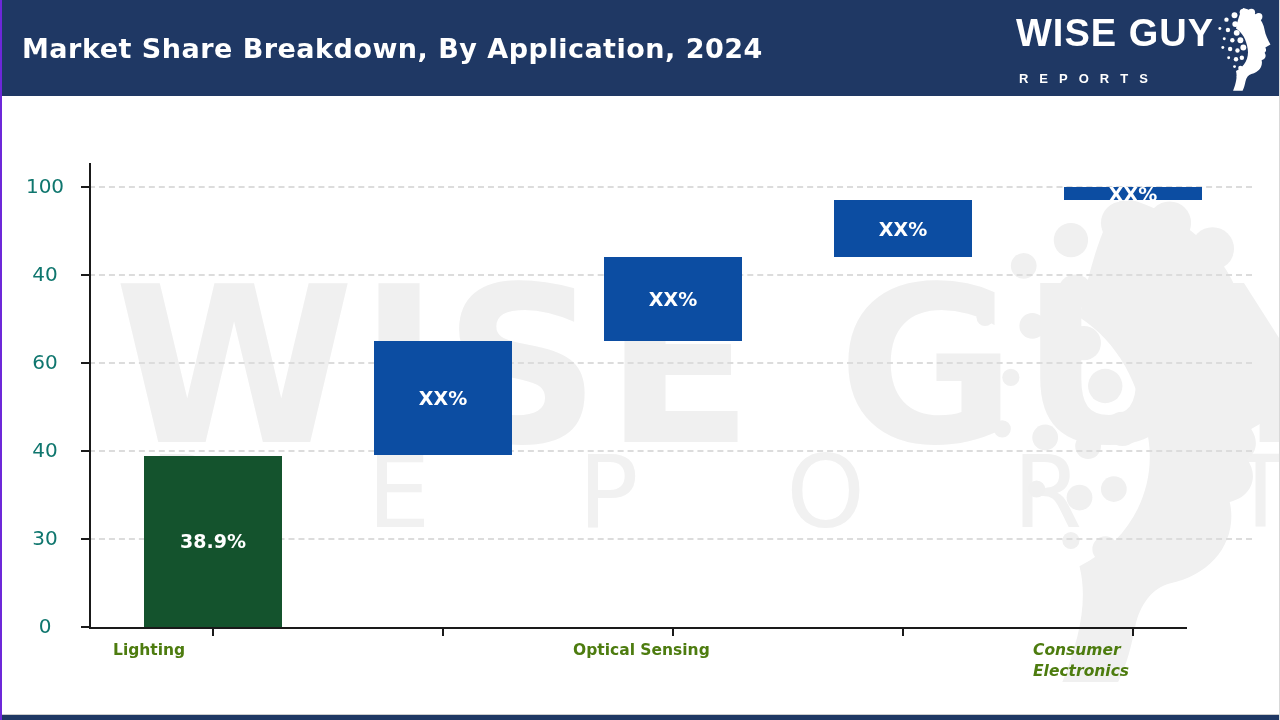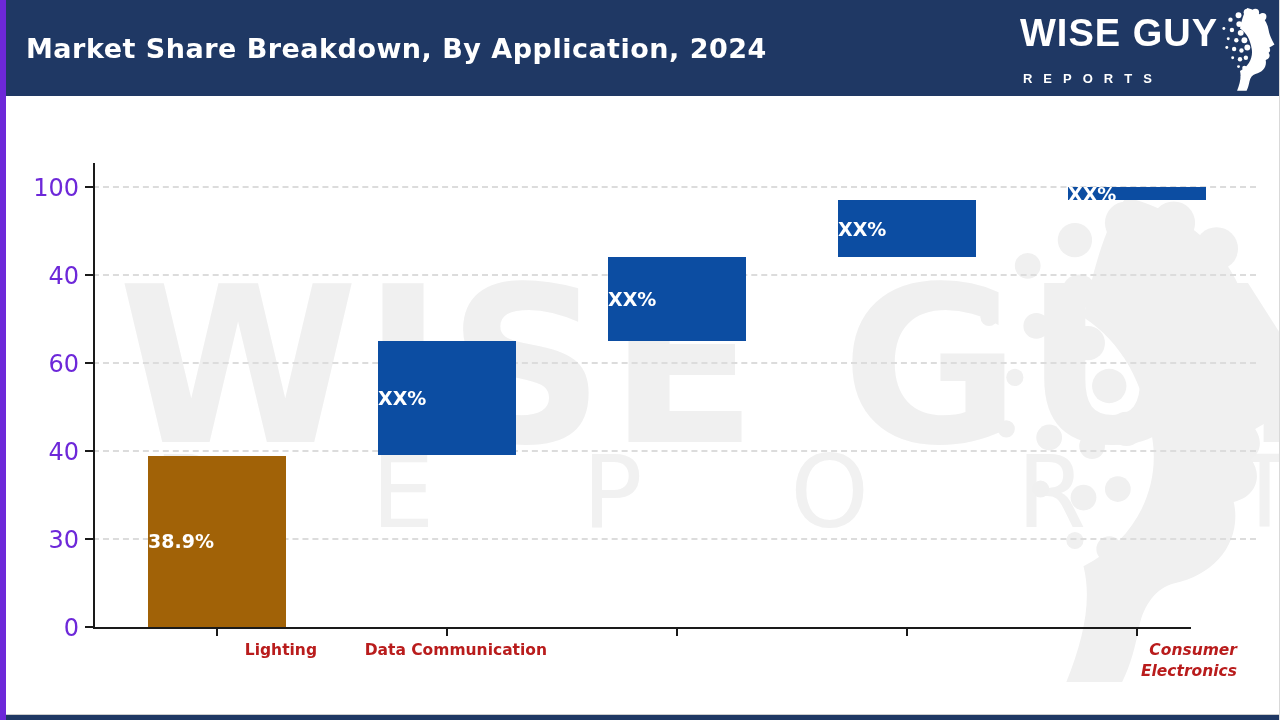--- a/index.html
+++ b/index.html
@@ -1,17 +1,17 @@
 <!DOCTYPE html>
 <html><head>
 <meta charset="utf-8">
 <style>
   html,body{margin:0;padding:0;}
   #page{position:relative;width:1280px;height:720px;background:#ffffff;overflow:hidden;
-        font-family:"DejaVu Sans",sans-serif;box-sizing:border-box;border-left:6px solid #6d28d9;border-right:1px solid #d9d9d9;}
+        font-family:"DejaVu Sans",sans-serif;box-sizing:border-box;border-left:2px solid #6d28d9;border-right:1px solid #d9d9d9;}
   
   #header{position:absolute;left:0;top:0;width:1280px;height:96px;background:#1f3864;}
   #title{position:absolute;left:20px;top:0;height:96px;display:flex;align-items:center;
          color:#ffffff;font-size:27px;font-weight:bold;letter-spacing:.5px;}
   #logo{position:absolute;right:10px;top:6px;height:86px;display:flex;align-items:center;}
   #logo-text{display:flex;flex-direction:column;align-items:flex-start;margin-right:-14px;z-index:2;}
   #logo-line1{color:#ffffff;font-size:38px;font-weight:bold;font-family:"Liberation Sans",sans-serif;letter-spacing:1px;line-height:40px;}
   #logo-line2{color:#ffffff;font-size:13px;font-weight:600;font-family:"Liberation Sans",sans-serif;letter-spacing:11px;margin-top:18px;padding-left:3px;}
   .head-svg{display:block;}
   
@@ -19,24 +19,24 @@
   #wm-line1{left:112px;top:258px;font-size:218px;letter-spacing:4px;line-height:218px;}
   #wm-line2{left:148px;top:438px;font-size:100px;font-weight:500;letter-spacing:58px;line-height:110px;color:#f1f1f1;}
   #wm-head{position:absolute;left:880px;top:180px;z-index:0;}
   
   #plot{position:absolute;left:0;top:96px;width:1280px;height:619px;}
   .gridline{position:absolute;height:0;border-top:2px dashed #dcdcdc;z-index:1;}
   .y-spine{position:absolute;width:2px;background:#1a1a1a;z-index:3;}
   .x-spine{position:absolute;height:2px;background:#1a1a1a;z-index:3;}
   .ytick{position:absolute;width:8px;height:2px;background:#1a1a1a;z-index:3;}
   .xtick{position:absolute;width:2px;height:7px;background:#1a1a1a;z-index:3;}
-  .ytick-label{position:absolute;width:60px;text-align:right;font-size:24px;color:#6d28d9;z-index:3;}
-  .xlabel{position:absolute;width:200px;text-align:right;font-size:15.5px;font-weight:bold;color:#b91c1c;
+  .ytick-label{position:absolute;width:60px;text-align:center;font-size:20px;color:#0f766e;z-index:3;}
+  .xlabel{position:absolute;width:200px;text-align:left;font-size:15.5px;font-weight:bold;color:#4d7c0f;
           white-space:pre-line;line-height:21px;z-index:3;}
-  .bar{position:absolute;z-index:2;display:flex;align-items:center;justify-content:flex-start;overflow:visible;}
+  .bar{position:absolute;z-index:2;display:flex;align-items:center;justify-content:center;overflow:visible;}
   .bar-label{color:#ffffff;font-size:19px;font-weight:bold;white-space:nowrap;line-height:22px;}
   
   #footer{position:absolute;left:0;bottom:0;width:1280px;height:5px;background:#1f3864;border-top:1px solid #cccccc;}
 </style>
 </head>
 <body>
 
 <div id="page">
 
   <div id="header">
@@ -129,34 +129,34 @@
       <div class="ytick" style="left: 79px; top: 266px;"></div>
       <div class="ytick-label" style="left: 13px; top: 254px;">60</div>
       <div class="gridline" style="left: 87px; width: 1163px; top: 178px;"></div>
       <div class="ytick" style="left: 79px; top: 178px;"></div>
       <div class="ytick-label" style="left: 13px; top: 166px;">40</div>
       <div class="gridline" style="left: 87px; width: 1163px; top: 90px;"></div>
       <div class="ytick" style="left: 79px; top: 90px;"></div>
       <div class="ytick-label" style="left: 13px; top: 78px;">100</div>
       <div class="y-spine" style="left: 87px; top: 67px; height: 466px;"></div>
       <div class="x-spine" style="left: 87px; top: 531px; width: 1098px;"></div>
-      <div class="bar" style="left: 142px; top: 359.84px; width: 138px; height: 171.16px; background: #a16207;">
+      <div class="bar" style="left: 142px; top: 359.84px; width: 138px; height: 171.16px; background: #14532d;">
         <div class="bar-label" style="color: rgb(255, 255, 255);">38.9%</div>
       </div>
       <div class="xtick" style="left: 210px; top: 533px;"></div>
       <div class="xlabel" style="left: 111px; top: 544px;">Lighting</div>
       <div class="bar" style="left: 372px; top: 245px; width: 138px; height: 114.4px; background: rgb(12, 77, 162);">
         <div class="bar-label" style="color: rgb(255, 255, 255);">XX%</div>
       </div>
       <div class="xtick" style="left: 440px; top: 533px;"></div>
-      <div class="xlabel" style="left: 341px; top: 544px;">Data Communication</div>
       <div class="bar" style="left: 602px; top: 161.4px; width: 138px; height: 83.6px; background: rgb(12, 77, 162);">
         <div class="bar-label" style="color: rgb(255, 255, 255);">XX%</div>
       </div>
       <div class="xtick" style="left: 670px; top: 533px;"></div>
+      <div class="xlabel" style="left: 571px; top: 544px;">Optical Sensing</div>
       <div class="bar" style="left: 832px; top: 104.2px; width: 138px; height: 57.2px; background: rgb(12, 77, 162);">
         <div class="bar-label" style="color: rgb(255, 255, 255);">XX%</div>
       </div>
       <div class="xtick" style="left: 900px; top: 533px;"></div>
       <div class="bar" style="left: 1062px; top: 91px; width: 138px; height: 13.2px; background: rgb(12, 77, 162);">
         <div class="bar-label" style="color: rgb(255, 255, 255);">XX%</div>
       </div>
       <div class="xtick" style="left: 1130px; top: 533px;"></div>
       <div class="xlabel" style="left: 1031px; top: 544px; font-style: italic;">Consumer
 Electronics</div>

